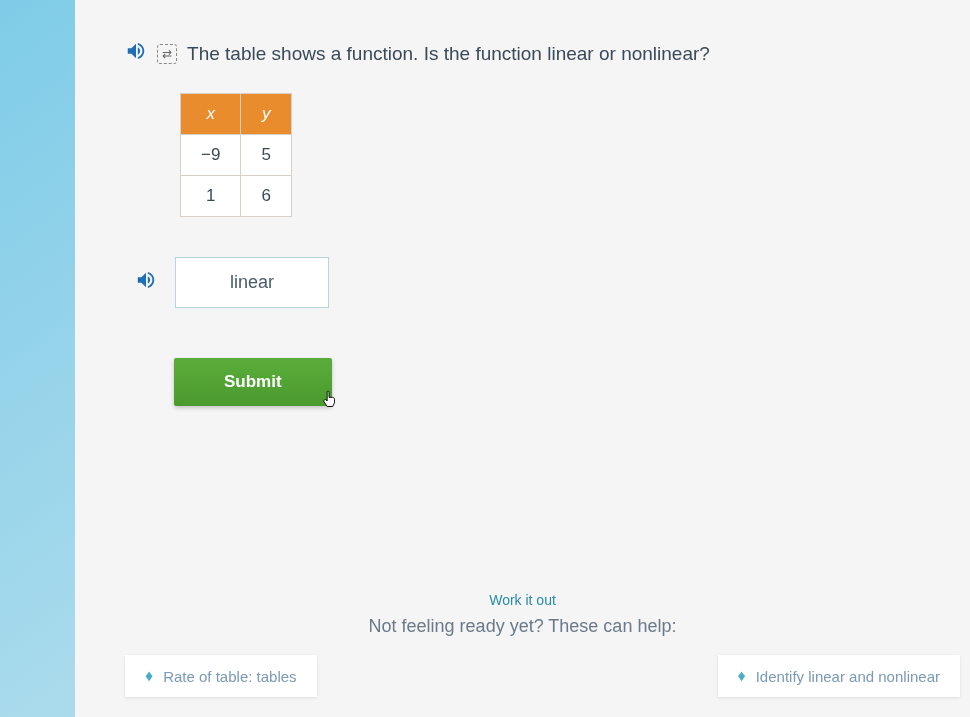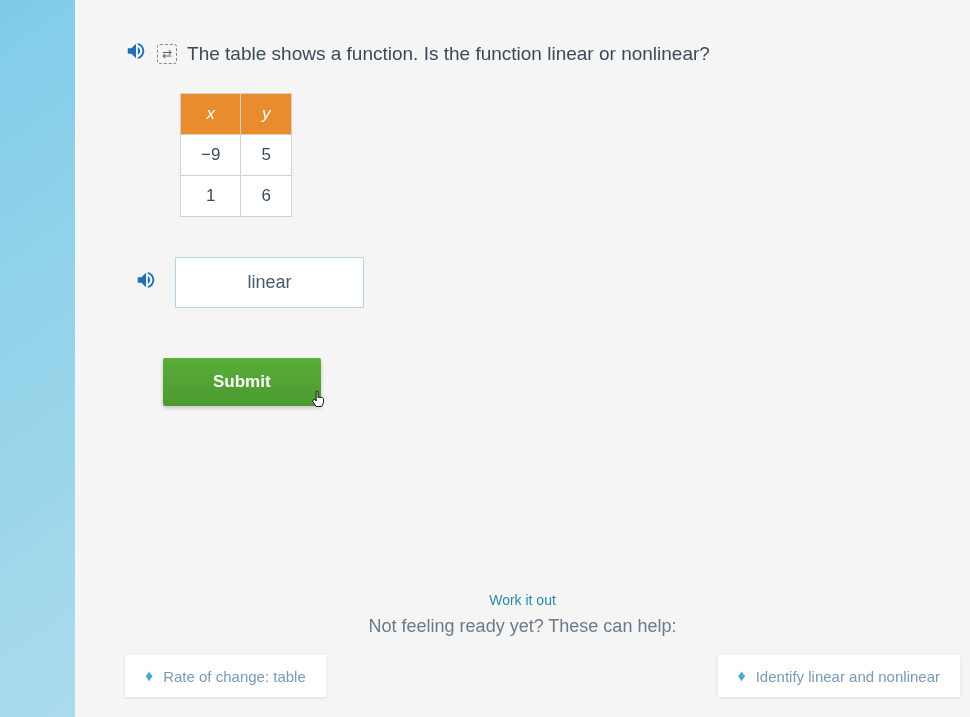--- a/index.html
+++ b/index.html
@@ -81,33 +81,33 @@
     .answer-audio {
       color: #1e6fb5;
       font-size: 22px;
       cursor: pointer;
     }
     .answer-btn {
       background: #fff;
       border: 1px solid #b8d4e0;
       color: #4a5a6a;
       padding: 14px 0;
-      width: 189px;
+      width: 154px;
       text-align: center;
       font-size: 18px;
       cursor: pointer;
     }
     .submit-btn {
       background: linear-gradient(to bottom, #5aad3a, #4a9a2e);
       color: #fff;
       border: none;
       padding: 14px 50px;
       font-size: 17px;
       font-weight: bold;
-      margin-left: 38px;
+      margin-left: 49px;
       cursor: pointer;
       border-radius: 2px;
       box-shadow: 0 2px 4px rgba(0,0,0,0.2);
       position: relative;
     }
     .cursor-hand {
       position: absolute;
       right: -8px;
       bottom: -12px;
       font-size: 22px;
@@ -207,21 +207,21 @@
   </button>
 
   <div class="help-section">
     <div class="work-it-out">Work it out</div>
     <div class="not-ready">Not feeling ready yet? These can help:</div>
   </div>
 
   <div class="bottom-links">
     <div class="help-link">
       <span class="diamond-icon">♦</span>
-      <span>Rate of change: table</span>
+      <span>Rate of table: tables</span>
     </div>
     <div class="help-link">
       <span class="diamond-icon">♦</span>
       <span>Identify linear and nonlinear</span>
     </div>
   </div>
 
 </div>
 
 </body></html>

